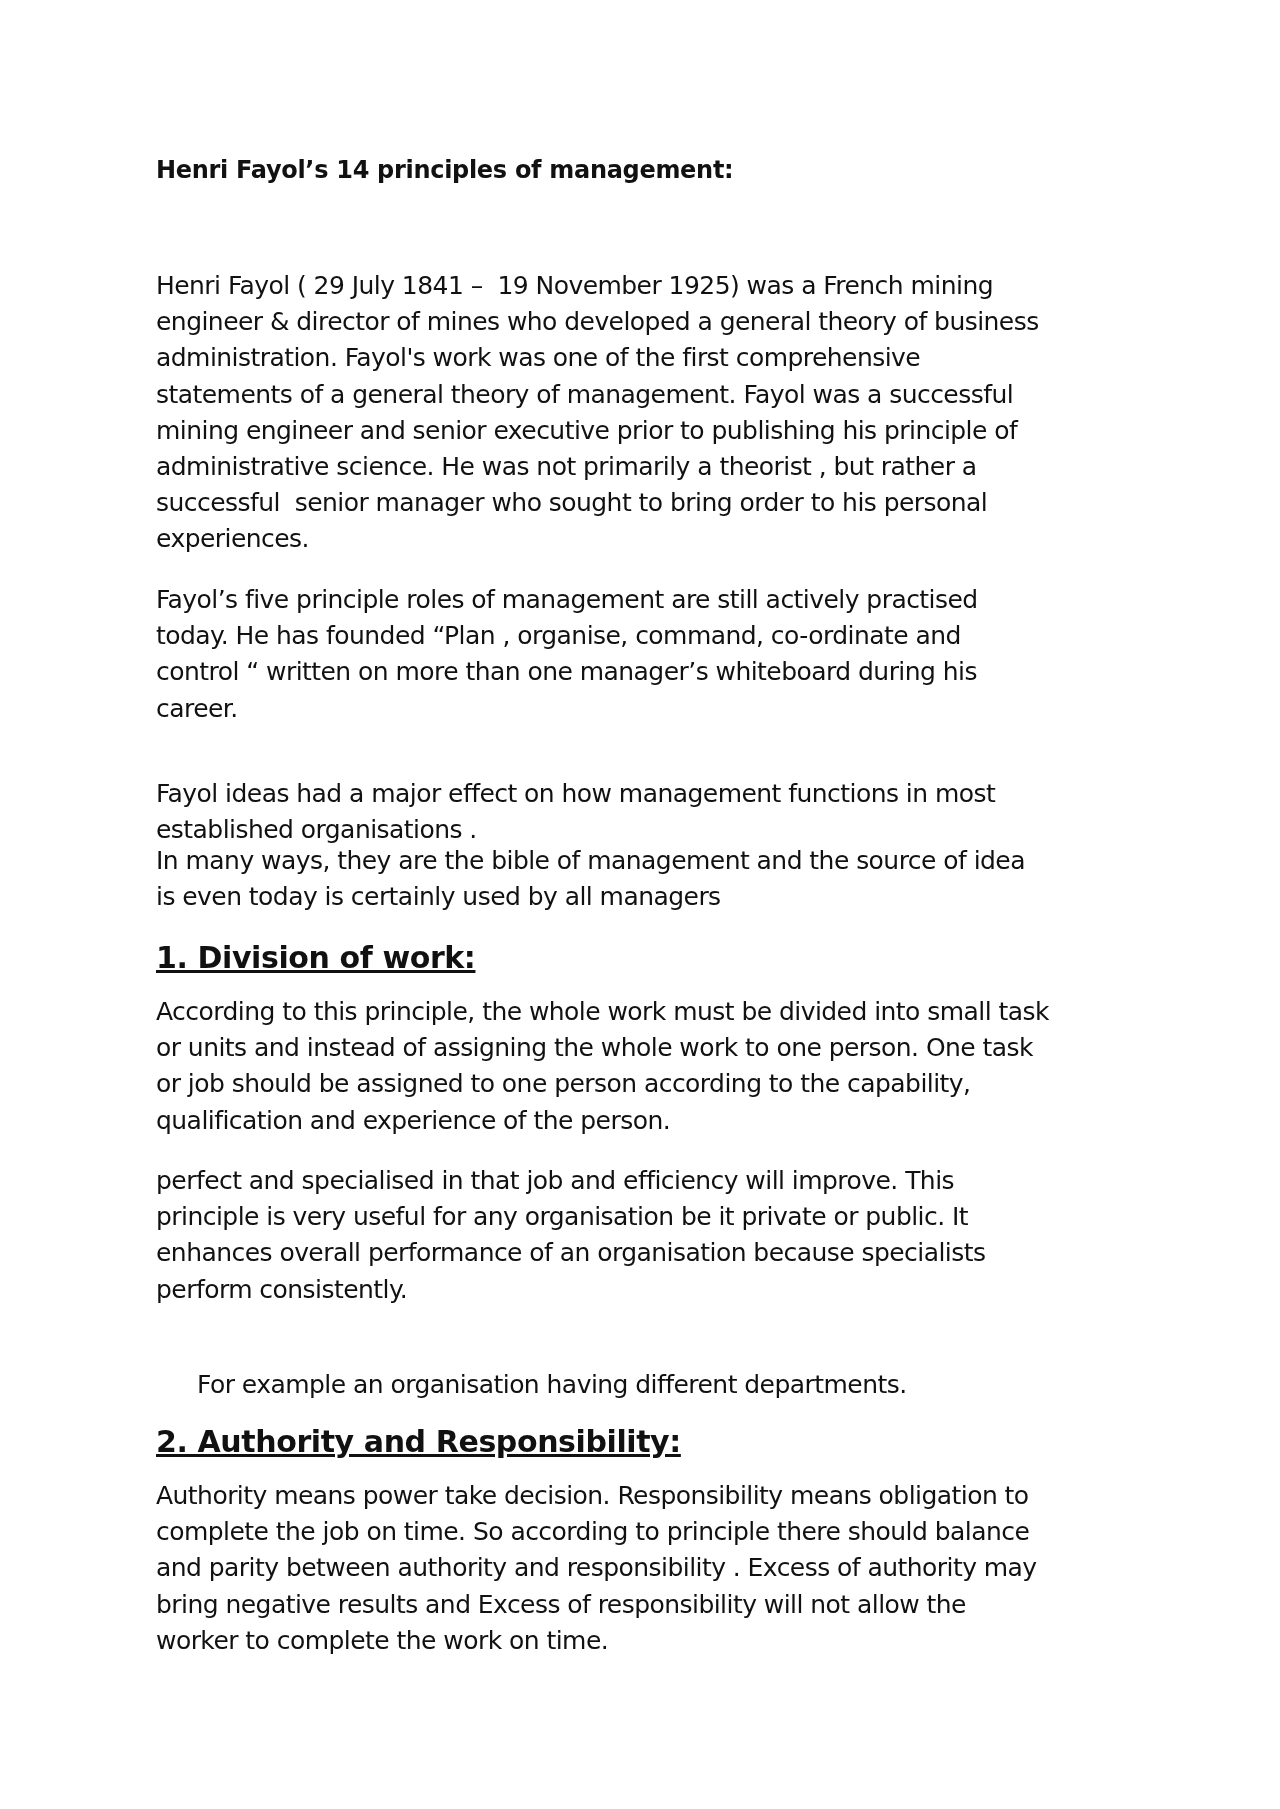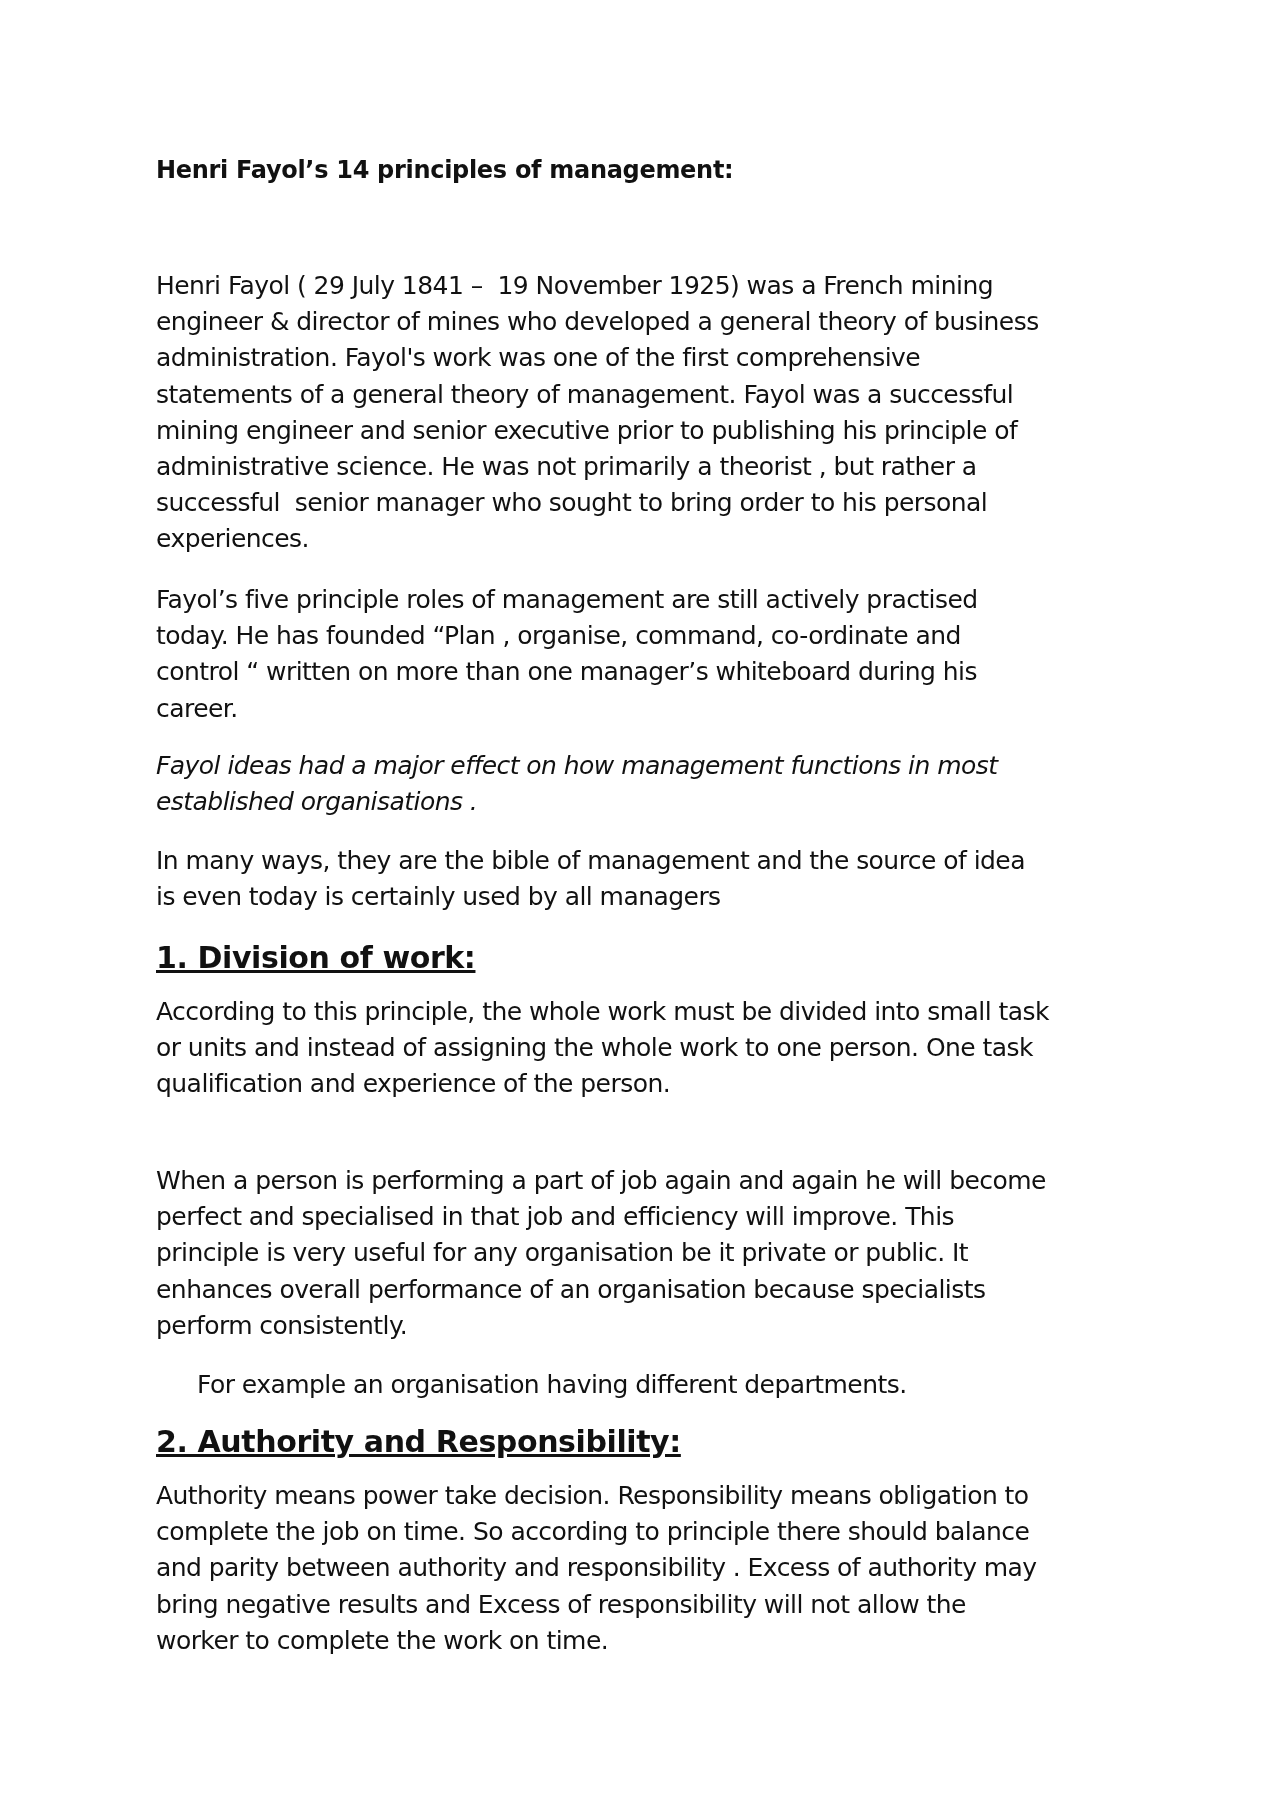--- a/index.html
+++ b/index.html
@@ -43,40 +43,40 @@
     <span class="line">experiences.</span>
   </p>
 
   <p class="block" style="top:582px;">
     <span class="line">Fayol’s five principle roles of management are still actively practised</span>
     <span class="line">today. He has founded “Plan , organise, command, co-ordinate and</span>
     <span class="line">control “ written on more than one manager’s whiteboard during his</span>
     <span class="line">career.</span>
   </p>
 
-  <p class="block" style="top:748px;font-style:italic;">
+  <p class="block" style="top:776px;">
     <span class="line">Fayol ideas had a major effect on how management functions in most</span>
     <span class="line">established organisations .</span>
   </p>
 
   <p class="block" style="top:843px;">
     <span class="line">In many ways, they are the bible of management and the source of idea</span>
     <span class="line">is even today is certainly used by all managers</span>
   </p>
 
   <h2 class="heading" style="top:940px;">1. Division of work:</h2>
 
   <p class="block" style="top:994px;">
     <span class="line">According to this principle, the whole work must be divided into small task</span>
     <span class="line">or units and instead of assigning the whole work to one person. One task</span>
+    <span class="line">or job should be assigned to one person according to the capability,</span>
     <span class="line">qualification and experience of the person.</span>
   </p>
 
   <p class="block" style="top:1163px;">
-    <span class="line">When a person is performing a part of job again and again he will become</span>
     <span class="line">perfect and specialised in that job and efficiency will improve. This</span>
     <span class="line">principle is very useful for any organisation be it private or public. It</span>
     <span class="line">enhances overall performance of an organisation because specialists</span>
     <span class="line">perform consistently.</span>
   </p>
 
   <p class="block" style="top:1367px;margin-left:41px;">
     <span class="line">For example an organisation having different departments.</span>
   </p>
 

